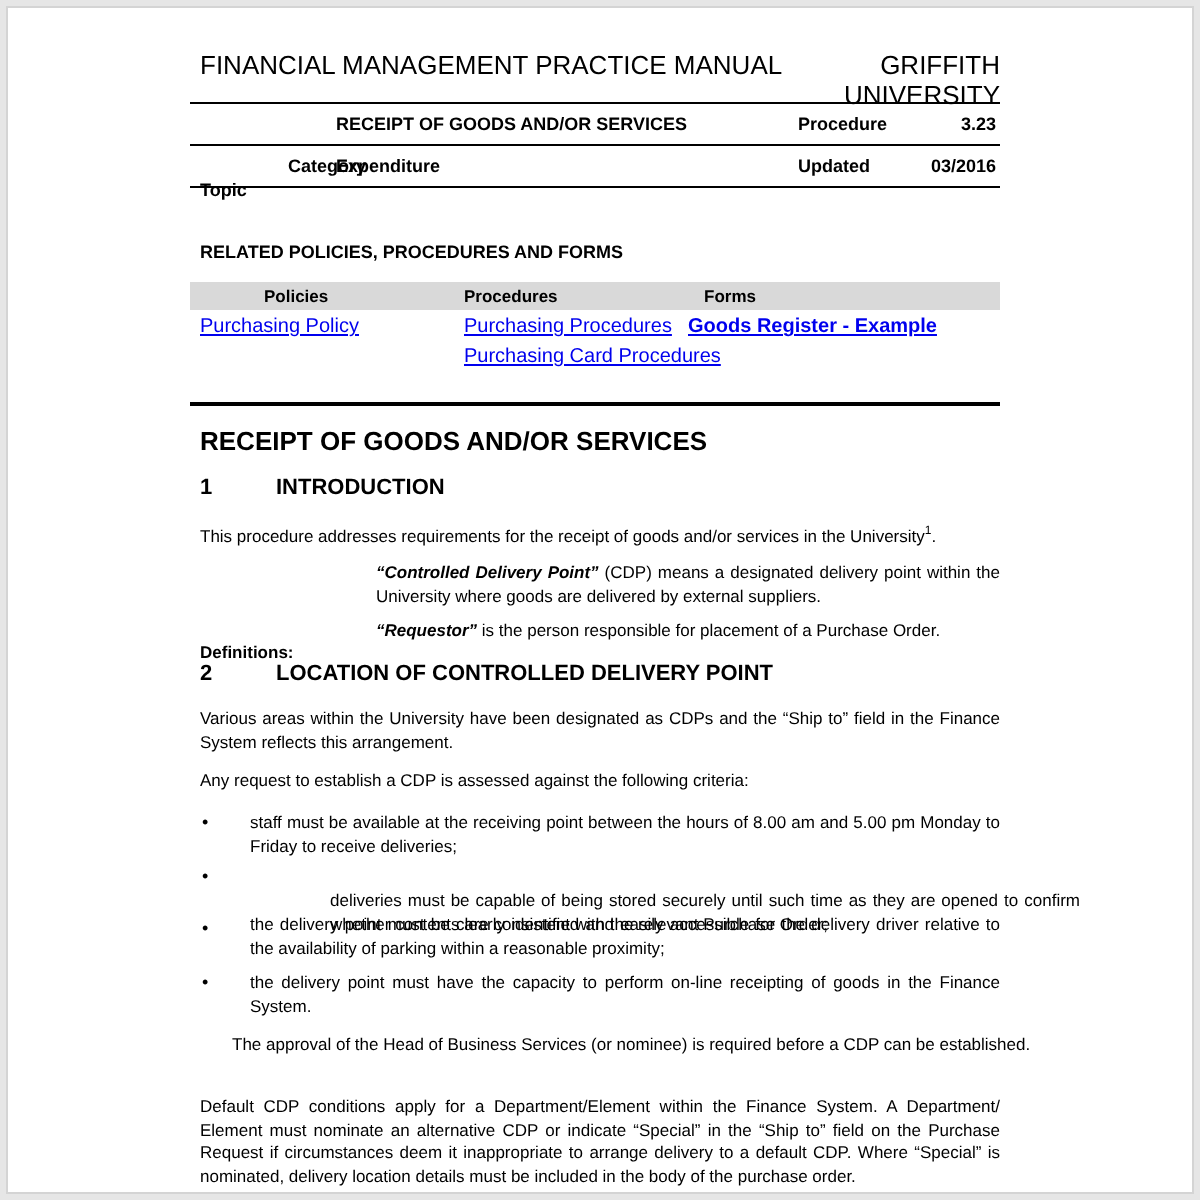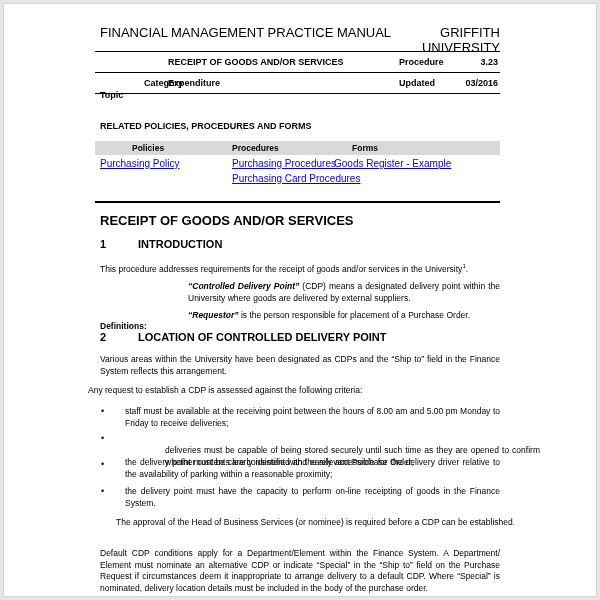--- a/index.html
+++ b/index.html
@@ -53,39 +53,39 @@
 
 <div class="abs rel-title" style="left:100px;top:121px;">RELATED POLICIES, PROCEDURES AND FORMS</div>
 <div class="rel-head">
   <span style="left:5px;margin-left:32px;">Policies</span>
   <span style="left:137px;">Procedures</span>
   <span style="left:257px;">Forms</span>
 </div>
 <a class="abs link" style="left:100px;top:158px;">Purchasing Policy</a>
 <a class="abs link" style="left:232px;top:158px;">Purchasing Procedures</a>
 <a class="abs link" style="left:232px;top:173px;">Purchasing Card Procedures</a>
-<a class="abs link" style="left:334px;top:158px;">Goods Register - Example</a>
+<a class="abs link" style="left:344px;top:158px;font-weight:bold;">Goods Register - Example</a>
 
 <div class="thick"></div>
 <div class="abs h1" style="left:100px;top:213px;">RECEIPT OF GOODS AND/OR SERVICES</div>
 
 <div class="abs h2" style="left:100px;top:238px;">1</div>
 <div class="abs h2" style="left:138px;top:238px;">INTRODUCTION</div>
 
 <div class="abs p" style="left:100px;top:261px;width:400px;"><span>This procedure addresses requirements for the receipt of goods and/or services in the University</span><sup>1</sup><span>.</span></div>
 
 <div class="abs p bold" style="left:100px;top:281px;">Definitions:</div>
 <div class="abs p" style="left:188px;top:281px;width:312px;"><b><i>“Controlled Delivery Point”</i></b><span> (CDP) means a designated delivery point within the University where goods are delivered by external suppliers.</span></div>
 <div class="abs p" style="left:188px;top:310px;width:312px;"><b><i>“Requestor”</i></b><span> is the person responsible for placement of a Purchase Order.</span></div>
 
 <div class="abs h2" style="left:100px;top:331px;">2</div>
 <div class="abs h2" style="left:138px;top:331px;">LOCATION OF CONTROLLED DELIVERY POINT</div>
 
 <div class="abs p" style="left:100px;top:354px;width:400px;">Various areas within the University have been designated as CDPs and the “Ship to” field in the Finance System reflects this arrangement.</div>
-<div class="abs p" style="left:88px;top:385px;width:400px;">Any request to establish a CDP is assessed against the following criteria:</div>
+<div class="abs p" style="left:100px;top:385px;width:400px;">Any request to establish a CDP is assessed against the following criteria:</div>
 
 <div class="abs bullet-dot" style="left:101px;top:406px;">•</div>
 <div class="abs p" style="left:125px;top:406px;width:375px;">staff must be available at the receiving point between the hours of 8.00 am and 5.00 pm Monday to Friday to receive deliveries;</div>
 
 <div class="abs bullet-dot" style="left:101px;top:433px;">•</div>
 <div class="abs p" style="left:125px;top:433px;width:375px;margin-top:24px;">the delivery point must be clearly identified and easily accessible for the delivery driver relative to the availability of parking within a reasonable proximity;</div>
 
 <div class="abs bullet-dot" style="left:101px;top:459px;">•</div>
 <div class="abs p" style="left:125px;top:445px;width:375px;margin-left:40px;">deliveries must be capable of being stored securely until such time as they are opened to confirm whether contents are consistent with the relevant Purchase Order;</div>
 

